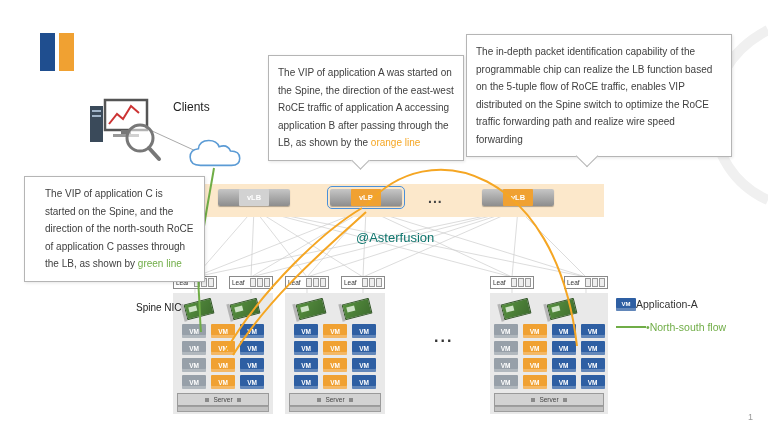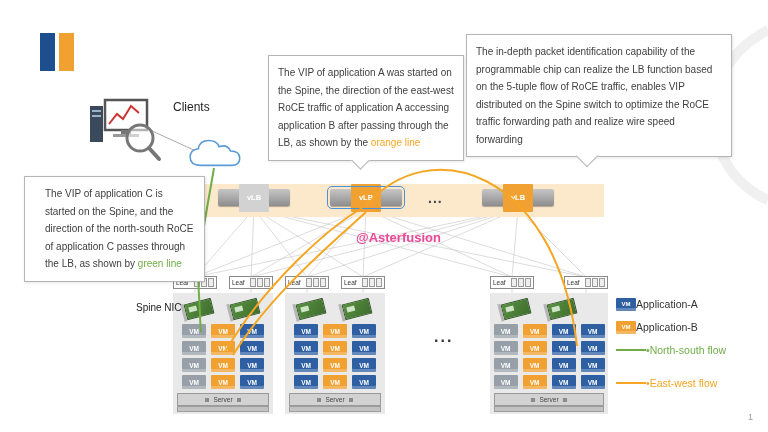--- a/index.html
+++ b/index.html
@@ -33,26 +33,26 @@
   .c-right .tail{left:112px;bottom:-8px;width:15px;height:15px;}
   .hl{font-weight:normal;}
 
   
   .spine-band{position:absolute;left:196px;top:184px;width:408px;height:33px;
               background:#fce8cb;z-index:2;}
   .switch{position:absolute;top:189px;width:72px;height:17px;border-radius:2px;z-index:3;
           background:linear-gradient(#c6c6c6,#8d8d8d);display:flex;align-items:center;
           justify-content:center;box-shadow:0 1px 1px rgba(0,0,0,.3);}
   .sw1{left:218px;}.sw2{left:330px;}.sw3{left:482px;}
-  .switch .plate{min-width:30px;height:28px;padding:0 0;border-radius:1px;color:#fff;
+  .switch .plate{min-width:30px;height:17px;padding:0 0;border-radius:1px;color:#fff;
           font-size:7.5px;font-weight:bold;display:flex;align-items:center;justify-content:center;}
   .switch.selected{outline:1.5px solid #4a90d9;outline-offset:2px;}
   .spine-ellipsis{position:absolute;left:428px;top:190px;font-size:14px;font-weight:bold;
           color:#444;z-index:3;letter-spacing:1px;}
-  .brand{position:absolute;left:356px;top:230px;font-size:13px;font-weight:bold;color:#ec4899;z-index:3;}
+  .brand{position:absolute;left:356px;top:230px;font-size:13px;font-weight:normal;color:#0f766e;z-index:3;}
   .roce-label{position:absolute;left:136px;top:302px;font-size:10px;color:#222;z-index:3;}
 
   
   .pod-group{position:absolute;top:276px;z-index:2;}
   .pod1{left:173px;width:100px;}
   .pod2{left:285px;width:100px;}
   .pod3{left:490px;width:118px;}
   .leaf-row{display:flex;justify-content:space-between;height:13px;}
   .leaf{width:44px;background:#fff;border:1px solid #8a8a8a;box-sizing:border-box;
         display:flex;align-items:center;font-size:6.5px;color:#333;padding:0 2px;}
@@ -332,27 +332,19 @@
     <span data-name="callout-lb-text">The in-depth packet identification capability of the programmable chip can realize the LB function based on the 5-tuple flow of RoCE traffic,  enables VIP distributed on the Spine switch to optimize the RoCE traffic forwarding path and realize wire speed forwarding</span>
     <span class="tail" data-name="callout-tail"></span>
   </div>
 
   <div class="legend" data-name="legend">
       <div class="lg-row" data-name="legend-item">
         <span class="lg-vm" data-name="vm-icon-app-a" style="background: rgb(46, 95, 163);">VM</span>
         <span class="lg-label" data-name="legend-label">Application-A</span>
       </div>
       <div class="lg-row" data-name="legend-item">
-        <span class="lg-vm" data-name="vm-icon-app-b" style="background: rgb(240, 161, 50);">VM</span>
-        <span class="lg-label" data-name="legend-label">Application-B</span>
-      </div>
-      <div class="lg-row" data-name="legend-item">
         <span class="lg-line" data-name="north-south-flow-swatch" style="background: rgb(112, 173, 71);"></span>
         <span class="lg-label" data-name="legend-label" style="color: rgb(112, 173, 71);">•North-south flow</span>
       </div>
-      <div class="lg-row" data-name="legend-item">
-        <span class="lg-line" data-name="east-west-flow-swatch" style="background: rgb(245, 166, 35);"></span>
-        <span class="lg-label" data-name="legend-label" style="color: rgb(245, 166, 35);">•East-west flow</span>
-      </div>
     </div>
 
   <div class="pagenum" data-name="page-number">1</div>
 </div>
 
 </body></html>

